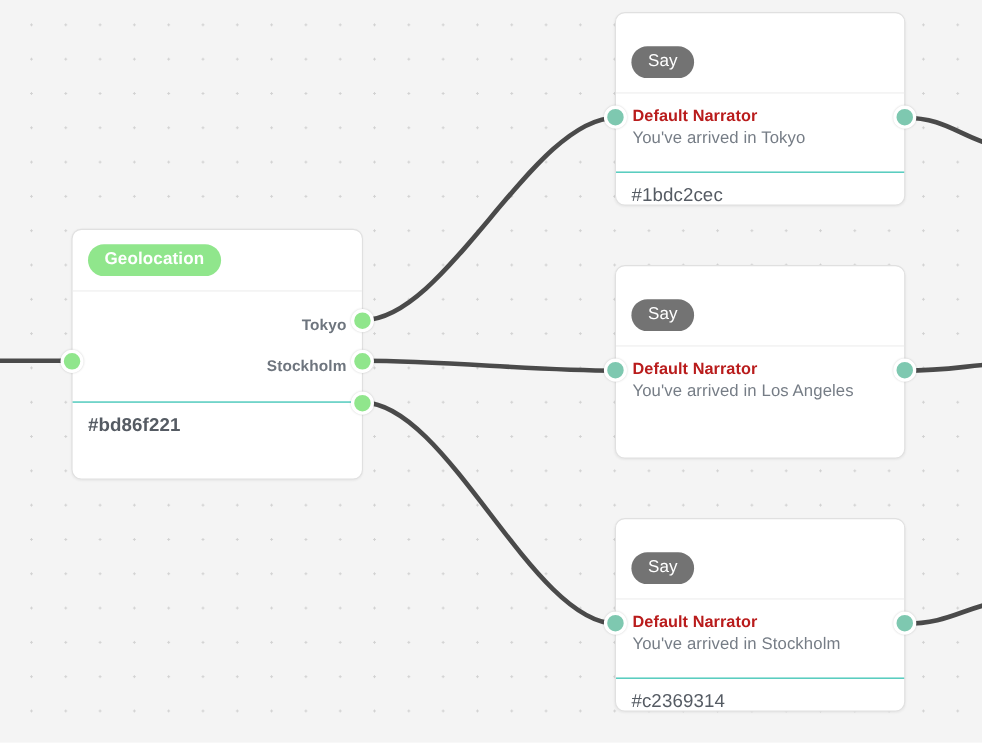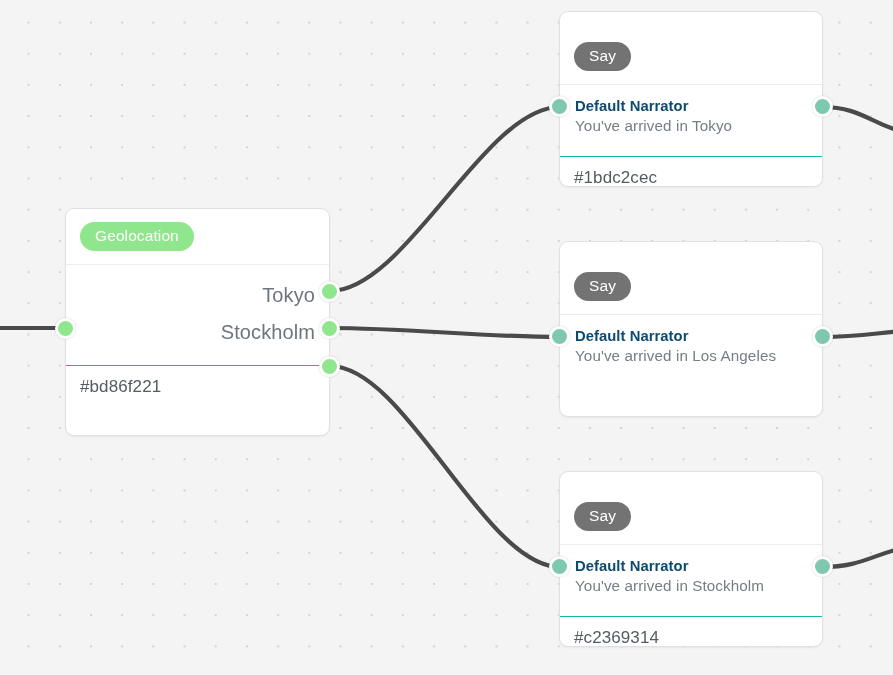--- a/index.html
+++ b/index.html
@@ -79,33 +79,33 @@
   }
   .geo-row {
     height: 37px;
     display: flex;
     align-items: center;
     justify-content: flex-end;
     padding-right: 14px;
     position: relative;
   }
   .geo-label {
-    font-size: 20px;
+    font-size: 14px;
     color: #6e757e;
     letter-spacing: 0.1px;
   }
 
   
   .say-body {
     padding: 13px 15px 22px 15px;
   }
   .narrator {
     font-size: 14.8px;
     font-weight: bold;
-    color: #0c4a6e;
+    color: #b91c1c;
     letter-spacing: 0.05px;
     margin-bottom: 3px;
   }
   .utterance {
     font-size: 15.2px;
     color: #767d86;
     letter-spacing: 0.1px;
   }
 
   
@@ -135,21 +135,21 @@
 
     <path class="edge-path" d="M 330,328 C 406,328 484,337 560,337"></path>
 
     <path class="edge-path" d="M 330,366 C 406,366 484,567 560,567"></path>
 
     <path class="edge-path" d="M 822,107 C 860,107 872,124 903,132"></path>
     <path class="edge-path" d="M 822,337 C 860,337 875,333 903,331"></path>
     <path class="edge-path" d="M 822,567 C 860,567 872,555 903,548"></path>
   </svg>
 
-  <div class="node" style="left:65px; top:208px; width:265px; height:228px;">
+  <div class="node" style="left:65px; top:208px; width:265px; height:228px;font-weight:bold;">
     <div class="node-header">
       <span class="badge badge-geolocation">Geolocation</span>
     </div>
     <div class="geo-body">
       <div class="geo-row">
         <span class="geo-label">Tokyo</span>
       </div>
       <div class="geo-row">
         <span class="geo-label">Stockholm</span>
       </div>

